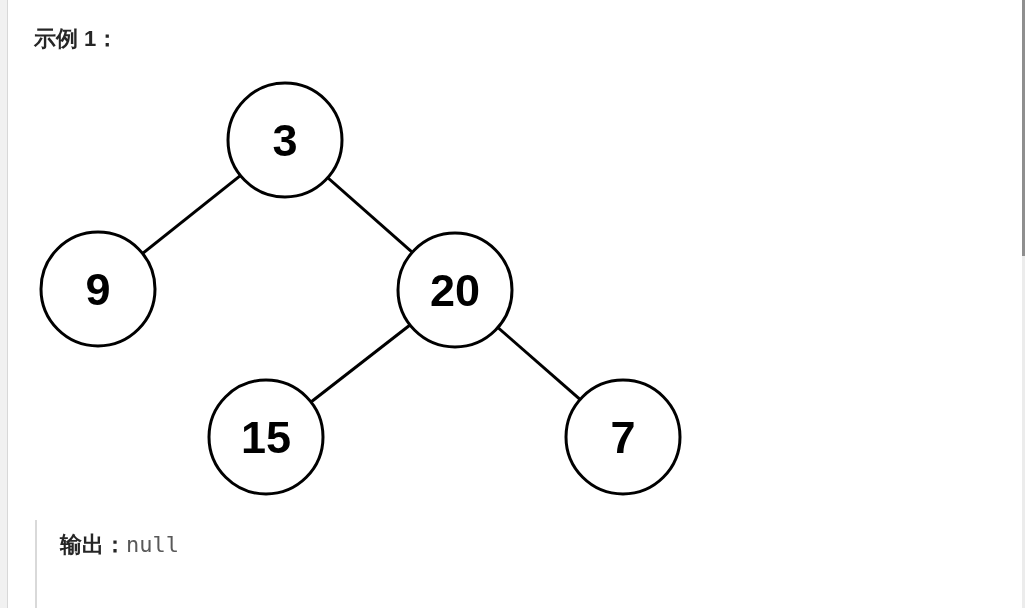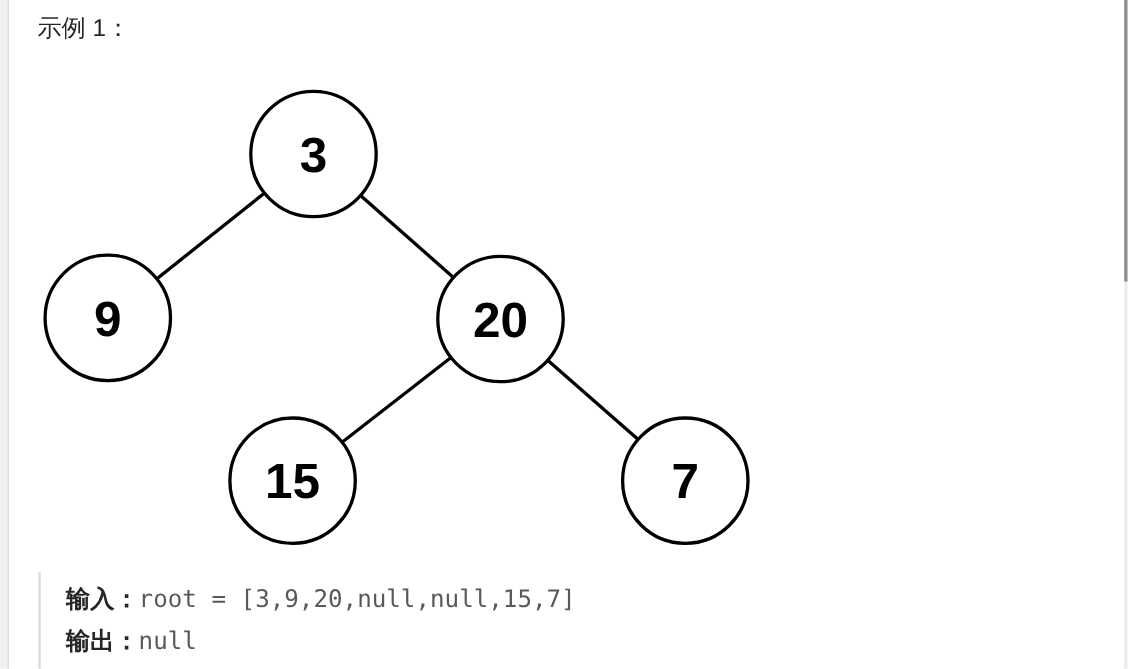--- a/index.html
+++ b/index.html
@@ -11,23 +11,23 @@
   }
   .left-gutter {
     position: absolute;
     left: 0; top: 0; bottom: 0;
     width: 8px;
     background: #f1f1f1;
     border-right: 1px solid #d8d8d8;
   }
   .example-heading {
     position: absolute;
-    left: 34px; top: 12px;
+    left: 34px; top: 25px;
     font-size: 22px;
-    font-weight: 400;
+    font-weight: 700;
     color: #262626;
     line-height: 28px;
     white-space: pre;
   }
   #tree-svg {
     position: absolute;
     left: 0; top: 0;
     width: 1027px; height: 608px;
   }
   #tree-svg line {
@@ -100,19 +100,18 @@
     <text x="98" y="305">9</text>
     <circle cx="455" cy="290" r="57"></circle>
     <text x="455" y="306">20</text>
     <circle cx="266" cy="437" r="57"></circle>
     <text x="266" y="453">15</text>
     <circle cx="623" cy="437" r="57"></circle>
     <text x="623" y="453">7</text>
   </svg>
 
 <div class="io-block">
-  <div class="io-line"><span class="io-label">输入：</span><span class="io-value">root = [3,9,20,null,null,15,7]</span></div>
   <div class="io-line"><span class="io-label">输出：</span><span class="io-value">null</span></div>
 </div>
 
 <div class="scrollbar-track">
   <div class="scrollbar-thumb"></div>
 </div>
 
 </body></html>

